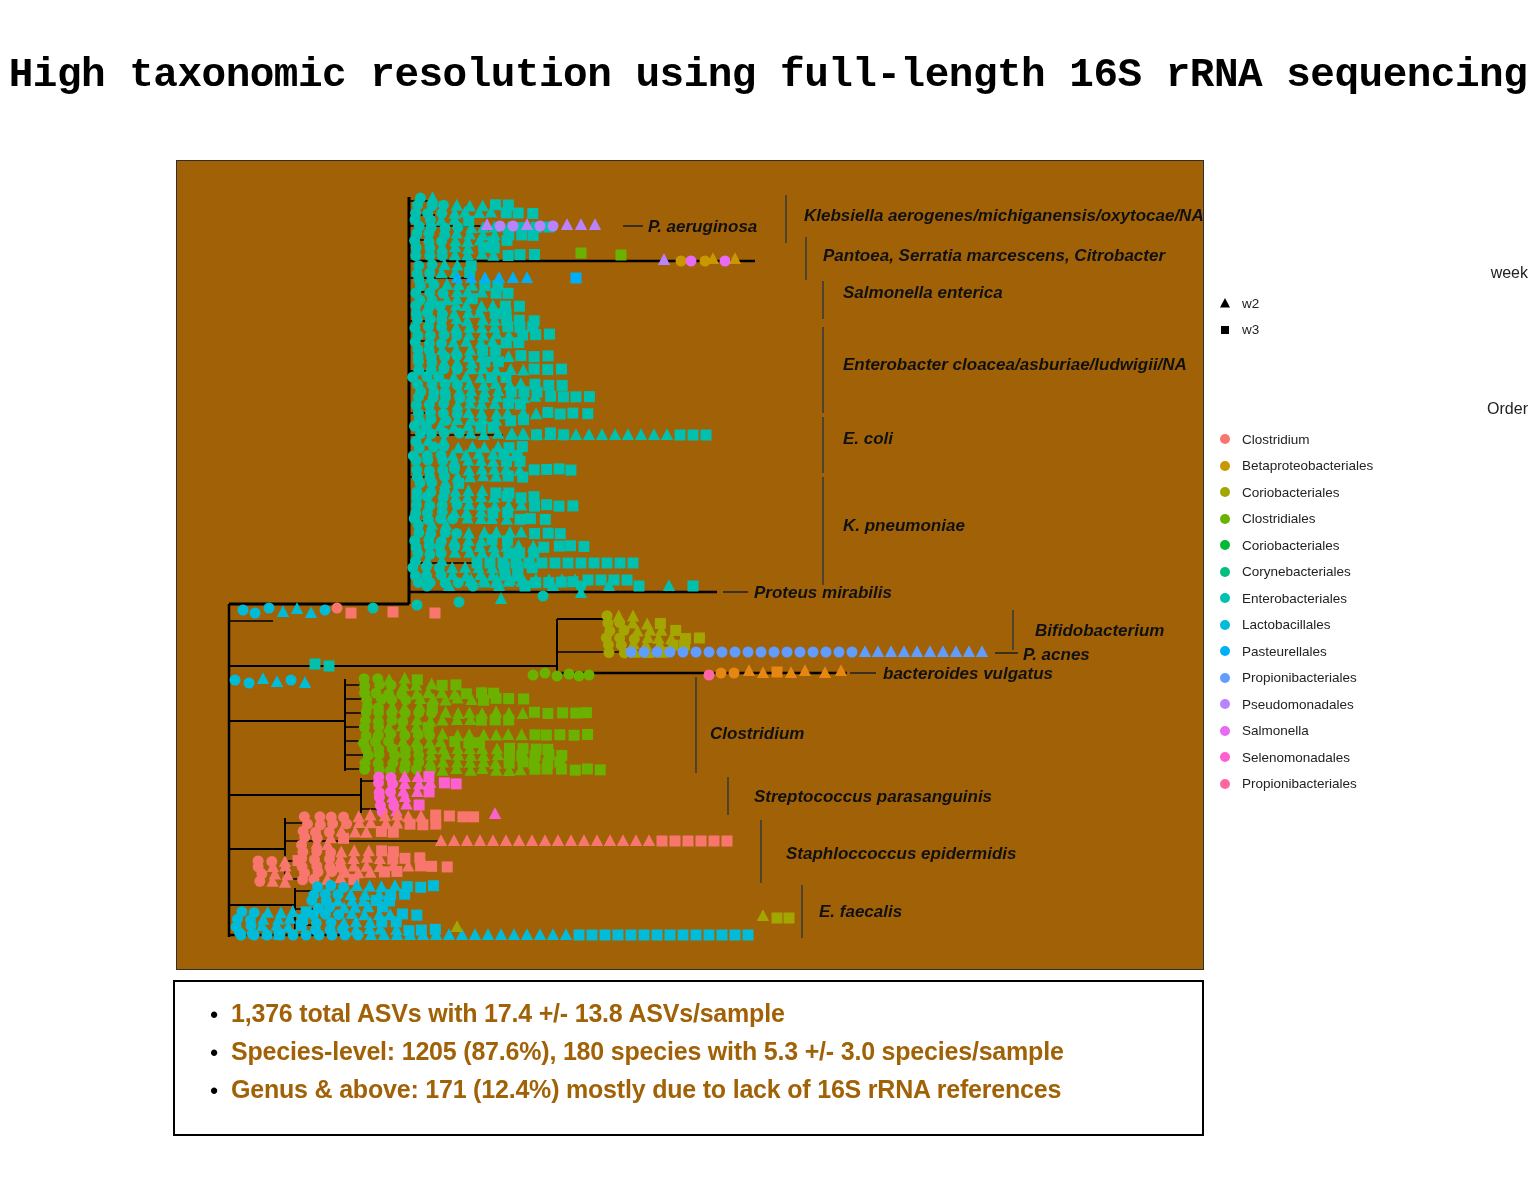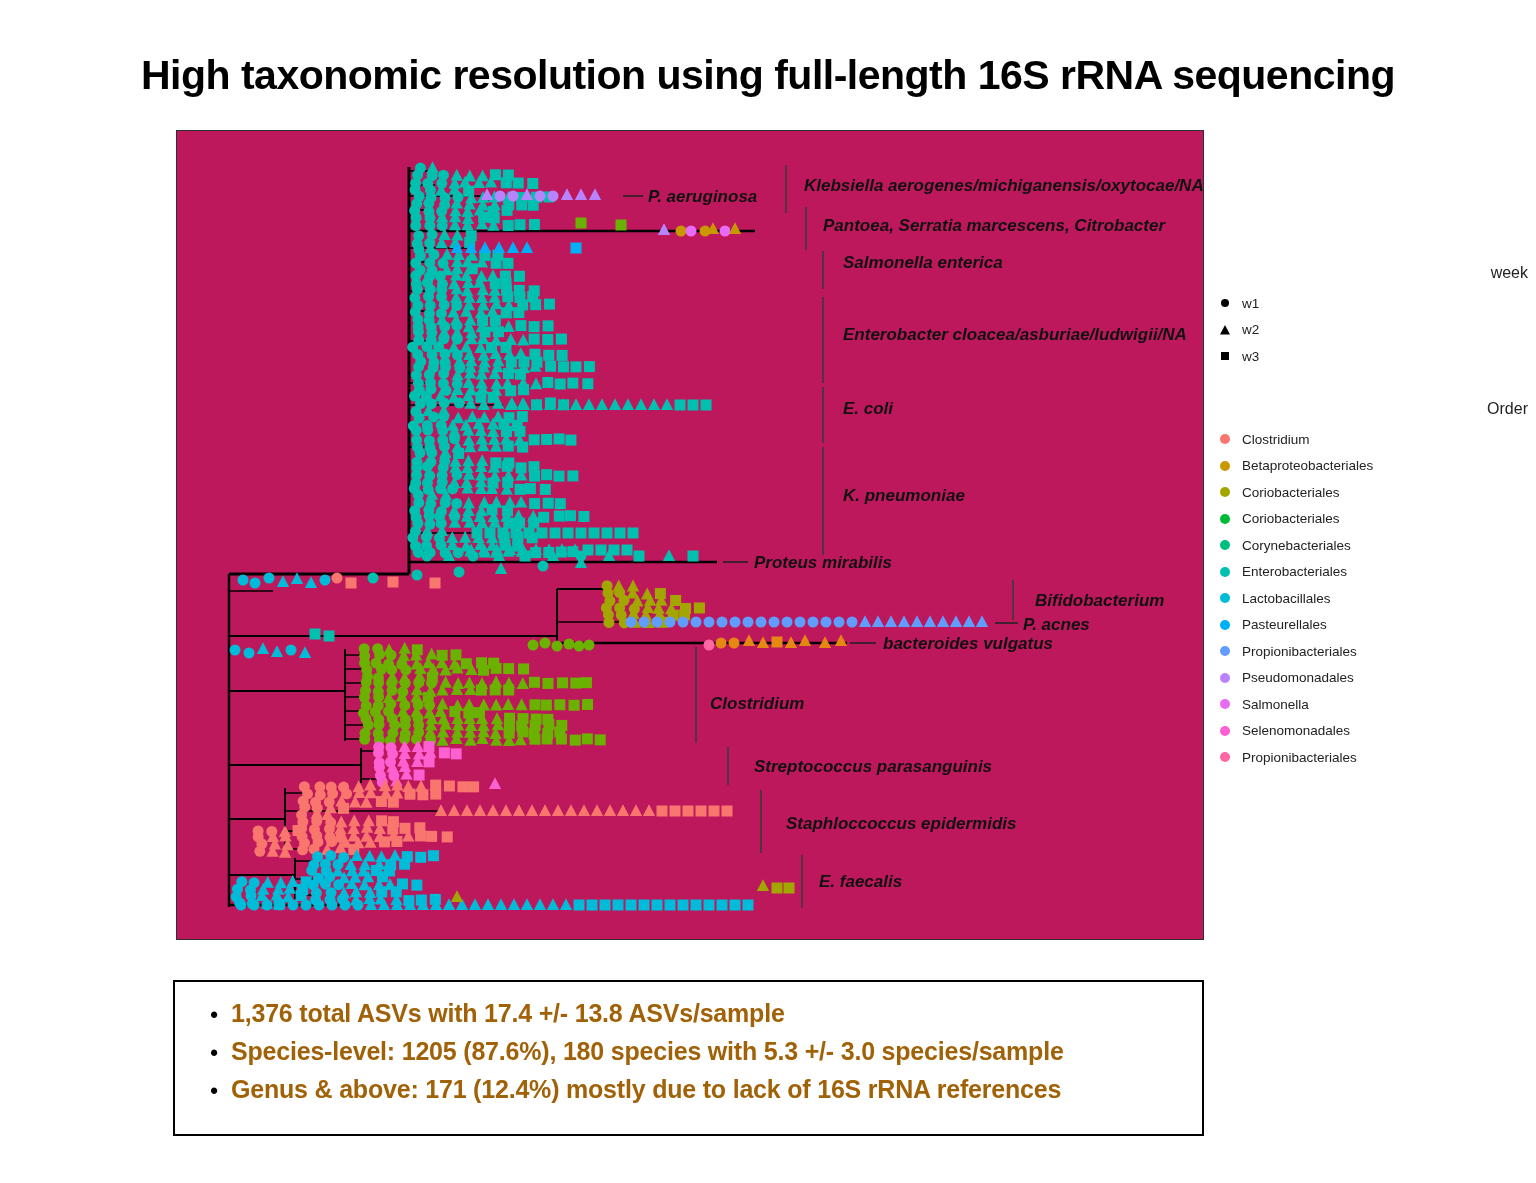--- a/index.html
+++ b/index.html
@@ -1,21 +1,21 @@
 <!DOCTYPE html>
 <html><head>
 <meta charset="utf-8">
 <style>
   html,body{margin:0;padding:0;background:#ffffff;}
   #figure-root{position:relative;width:1536px;height:1183px;background:#fff;overflow:hidden;
     font-family:"Liberation Sans",sans-serif;}
   #figure-title{position:absolute;left:0;top:52px;width:1536px;text-align:center;
-    font-size:41px;font-weight:bold;color:#000;letter-spacing:-0.5px;}
-  #tree-panel{position:absolute;left:176px;top:130px;width:1026px;height:808px;
-    border:1.5px solid #2f2f2f;background:#be185d;}
+    font-size:41px;font-weight:bold;color:#000;letter-spacing:-0.5px;font-family:Liberation Mono, monospace;}
+  #tree-panel{position:absolute;left:176px;top:160px;width:1026px;height:808px;
+    border:1.5px solid #2f2f2f;background:#a16207;}
   #tree-svg{position:absolute;left:0;top:0;}
   .legend{position:absolute;left:1208px;color:#333;}
   #week-legend{top:264px;width:320px;text-align:right;}
   #order-legend{top:400px;width:320px;text-align:right;}
   .legend-title{font-size:16px;color:#222;margin-bottom:8px;}
   .legend-row{display:flex;align-items:center;height:26.5px;}
   .legend-sym{width:34px;display:flex;justify-content:center;align-items:center;}
   .legend-label{font-size:13.5px;color:#222;}
   #summary-box{position:absolute;left:173px;top:980px;width:1031px;height:156px;
     border:2.5px solid #000;box-sizing:border-box;padding:17px 0 0 22px;}
@@ -1247,28 +1247,20 @@
         </g>
       </svg>
   </div>
 
   <div id="week-legend" class="legend">
     <div class="legend-title">week</div>
     <div id="week-items">
         <div class="legend-row">
           <span class="legend-sym">
             <svg width="14" height="14">
-              <circle cx="7" cy="7" r="4" fill="#000"></circle>
-            </svg>
-          </span>
-          <span class="legend-label">w1</span>
-        </div>
-        <div class="legend-row">
-          <span class="legend-sym">
-            <svg width="14" height="14">
               <polygon points="7,2 12,11.5 2,11.5" fill="#000"></polygon>
             </svg>
           </span>
           <span class="legend-label">w2</span>
         </div>
         <div class="legend-row">
           <span class="legend-sym">
             <svg width="14" height="14">
               <rect x="3" y="3" width="8" height="8" fill="#000"></rect>
             </svg>
@@ -1291,20 +1283,26 @@
           <span class="legend-sym">
             <span style="display: inline-block; width: 10px; height: 10px; border-radius: 50%; background: rgb(201, 152, 0);"></span>
           </span>
           <span class="legend-label">Betaproteobacteriales</span>
         </div>
         <div class="legend-row">
           <span class="legend-sym">
             <span style="display: inline-block; width: 10px; height: 10px; border-radius: 50%; background: rgb(163, 165, 0);"></span>
           </span>
           <span class="legend-label">Coriobacteriales</span>
+        </div>
+        <div class="legend-row">
+          <span class="legend-sym">
+            <span style="display: inline-block; width: 10px; height: 10px; border-radius: 50%; background: rgb(107, 177, 0);"></span>
+          </span>
+          <span class="legend-label">Clostridiales</span>
         </div>
         <div class="legend-row">
           <span class="legend-sym">
             <span style="display: inline-block; width: 10px; height: 10px; border-radius: 50%; background: rgb(0, 186, 56);"></span>
           </span>
           <span class="legend-label">Coriobacteriales</span>
         </div>
         <div class="legend-row">
           <span class="legend-sym">
             <span style="display: inline-block; width: 10px; height: 10px; border-radius: 50%; background: rgb(0, 191, 125);"></span>

